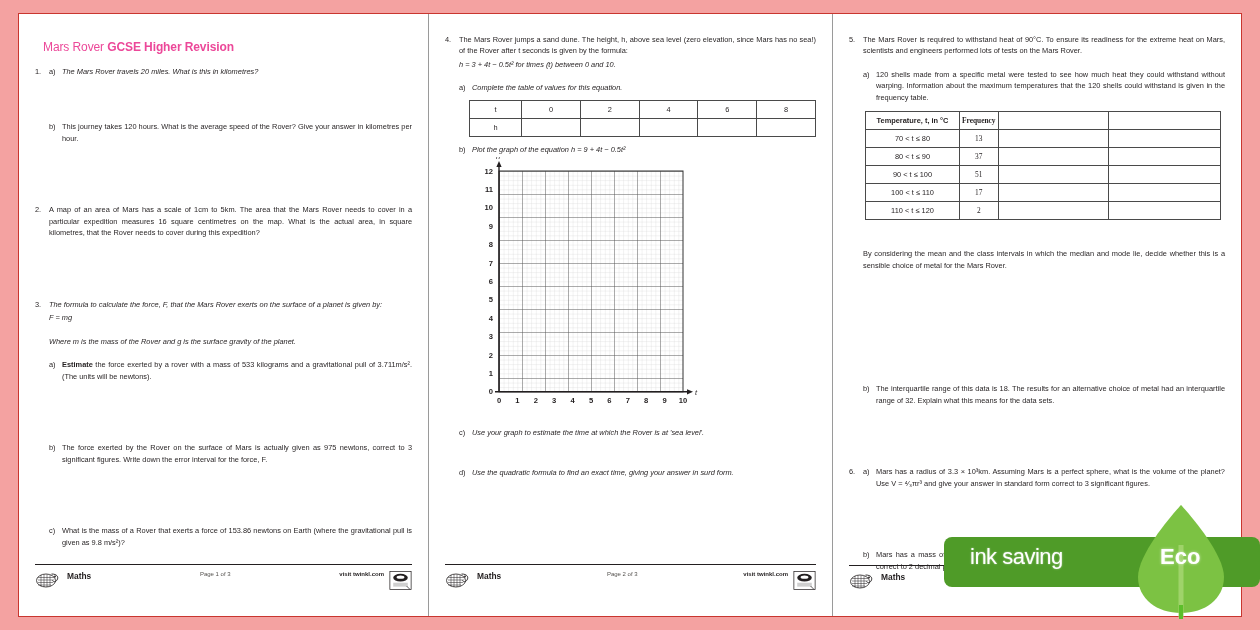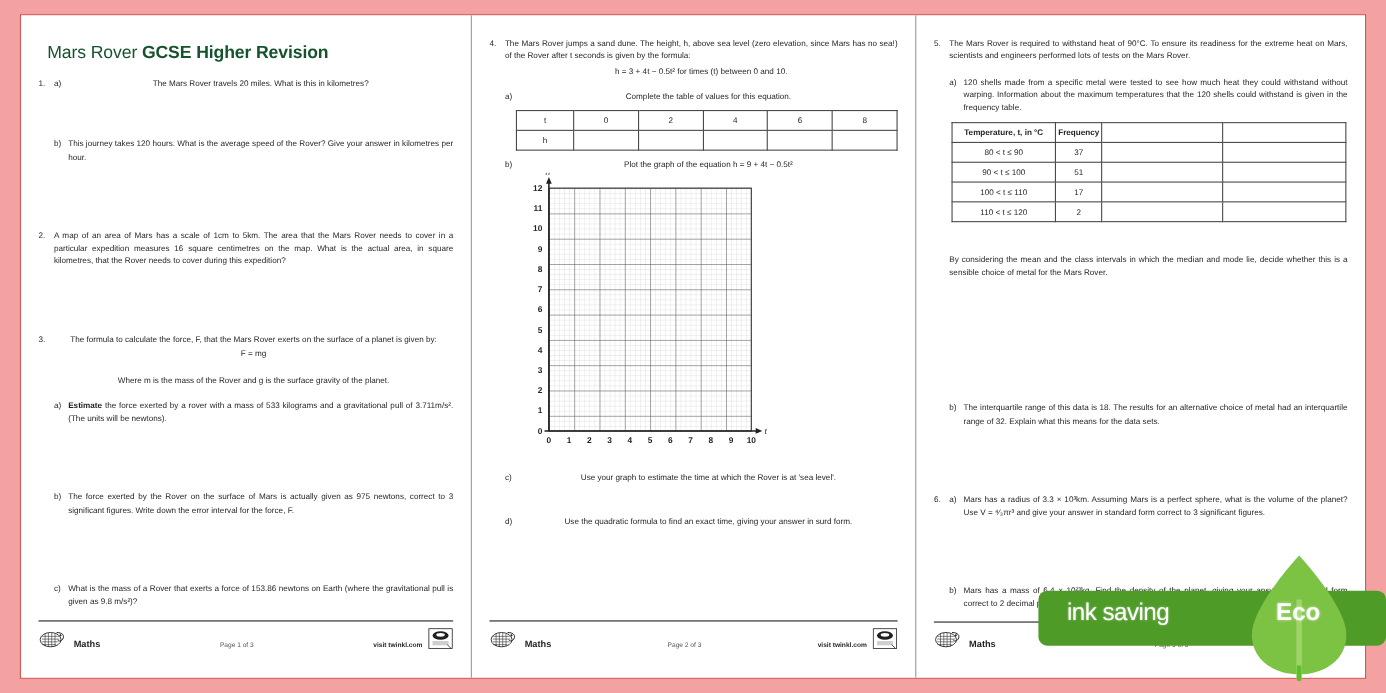--- a/index.html
+++ b/index.html
@@ -32,39 +32,39 @@
     background: #ffffff;
     padding: 16px 16px 0 16px;
     overflow: hidden;
   }
   .page.p1 { width: 409px; }
   .page.p2 { width: 404px; border-left: 1px solid #9a9a9a; }
   .page.p3 { width: 409px; border-left: 1px solid #9a9a9a; }
 
   
   .title {
-    font-size: 16px;
+    font-size: 12px;
     font-weight: 400;
-    color: #14532d;
+    color: #ec4899;
     margin: 10px 0 12px 8px;
     letter-spacing: -0.1px;
   }
   .title b { font-weight: 700; }
 
   .q {
     display: flex;
     font-size: 7.4px;
     line-height: 1.55;
     color: #231f20;
     margin-bottom: 2px;
   }
   .qnum { width: 14px; flex: none; text-align: left; }
   .qlet { width: 13px; flex: none; }
   .qbody { flex: 1; text-align: justify; }
-  .qbody.nj { text-align: center; }
+  .qbody.nj { text-align: left; font-style: italic; }
   .sub { margin-left: 14px; }
   .gap-s { height: 10px; }
   .gap-m { height: 26px; }
   .gap-l { height: 42px; }
   .gap-xl { height: 58px; }
   b.s { font-weight: 700; }
 
   
   table.grid {
     border-collapse: collapse;
@@ -78,36 +78,36 @@
     padding: 4px 2px;
   }
 
   .values-table { margin: 6px 0 7px 24px; }
   .values-table td { width: 61px; height: 17px; }
   .values-table td.lbl { width: 54px; }
 
   .freq-table { margin: 8px 0 28px 16px; }
   .freq-table td { height: 16px; }
   .freq-table td.c1 { width: 94px; }
-  .freq-table td.c2 { width: 24px; }
+  .freq-table td.c2 { width: 24px; font-family: Liberation Serif, serif; }
   .freq-table td.c3 { width: 110px; }
   .freq-table td.c4 { width: 112px; }
   .freq-table tr.head td { font-weight: 700; }
 
   
   .graph-wrap { margin: 2px 0 4px 20px; position: relative; }
 
   
   .footer {
     position: absolute;
     left: 16px; right: 16px; bottom: 26px;
     border-top: 1.3px solid #231f20;
     padding-top: 6px;
     display: flex;
-    align-items: flex-end;
+    align-items: flex-start;
     font-size: 7px;
     color: #231f20;
   }
   .footer .f-logo { width: 26px; height: 18px; flex: none; margin-right: 6px; }
   .footer .f-sub { font-weight: 700; font-size: 8.4px; }
   .footer .f-page { flex: 1; text-align: center; font-size: 6px; color: #55524f; }
   .footer .f-visit { font-weight: 700; font-size: 6px; margin-right: 5px; }
   .footer .f-badge { width: 23px; height: 19px; flex: none; }
 
   
@@ -376,20 +376,26 @@
 
       <table class="grid freq-table">
         <tbody>
             <tr class="head">
           <td class="c1">Temperature, t, in °C</td>
           <td class="c2">Frequency</td>
           <td class="c3"></td>
           <td class="c4"></td>
         </tr>
         <tr>
+          <td class="c1">70 &lt; t ≤ 80</td>
+          <td class="c2">13</td>
+          <td class="c3"></td>
+          <td class="c4"></td>
+        </tr>
+        <tr>
           <td class="c1">80 &lt; t ≤ 90</td>
           <td class="c2">37</td>
           <td class="c3"></td>
           <td class="c4"></td>
         </tr>
         <tr>
           <td class="c1">90 &lt; t ≤ 100</td>
           <td class="c2">51</td>
           <td class="c3"></td>
           <td class="c4"></td>

